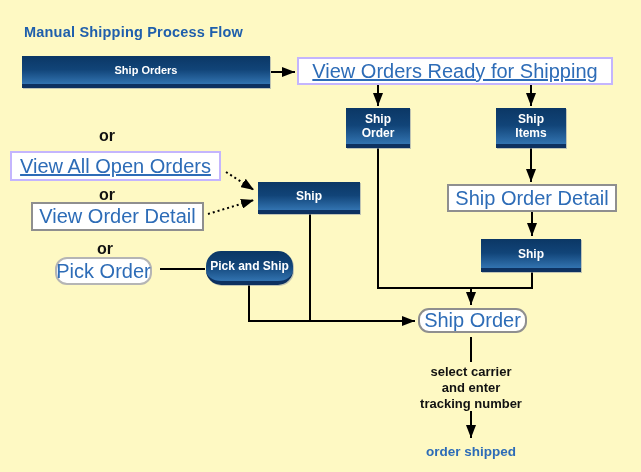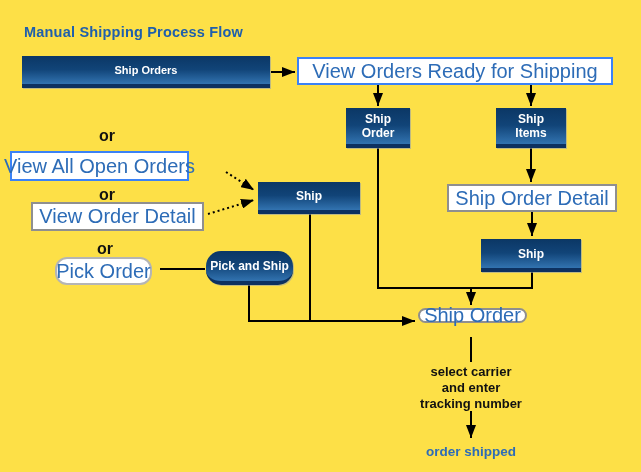--- a/index.html
+++ b/index.html
@@ -1,19 +1,19 @@
 <!DOCTYPE html>
 <html><head>
 <meta charset="utf-8">
 <style>
   html,body{margin:0;padding:0;background:#ffffff;}
   #stage{
     position:relative;
     width:641px;height:472px;
-    background:#fde047;
+    background:#fef9c3;
     font-family:"Liberation Sans", sans-serif;
     overflow:hidden;
   }
   #connectors{position:absolute;left:0;top:0;width:641px;height:472px;}
   .abs{position:absolute;box-sizing:border-box;}
   .title{
     color:#1f5fac;font-size:14.5px;font-weight:bold;letter-spacing:.2px;
     white-space:nowrap;
   }
   
@@ -28,21 +28,21 @@
   }
   .node .ln{display:block;line-height:14px;}
   .bar-label{font-size:11px;}
   .node-label{font-size:12px;}
   
   .wbox{
     background:#ffffff;
     display:flex;align-items:center;justify-content:center;
     color:#2d6cb7;font-size:20px;white-space:nowrap;
   }
-  .b-dark{border:2px solid #3b82f6;}
+  .b-dark{border:2px solid #c4b5fd;text-decoration:underline;}
   .b-mid{border:2px solid #8f8f8f;}
   .b-light{border:2px solid #b5b5b5;}
   .or{color:#111;font-size:16px;font-weight:bold;text-align:center;}
   .note{
     color:#111;font-size:13px;font-weight:bold;text-align:center;line-height:16px;
   }
   .shipped{color:#2d6cb7;font-size:13.5px;font-weight:bold;text-align:center;}
 </style>
 </head>
 <body>
@@ -100,21 +100,21 @@
     <span class="ln node-label">Order</span>
   </div>
 
   <div class="abs node" style="left:496px;top:108px;width:70px;height:40px;">
     <span class="ln node-label">Ship</span>
     <span class="ln node-label">Items</span>
   </div>
 
   <div class="abs or" style="left:93px;top:127px;width:28px;">or</div>
 
-  <div class="abs wbox b-dark" style="left:10px;top:151px;width:179px;height:30px;">
+  <div class="abs wbox b-dark" style="left:10px;top:151px;width:211px;height:30px;">
     <span>View All Open Orders</span>
   </div>
 
   <div class="abs or" style="left:93px;top:186px;width:28px;">or</div>
 
   <div class="abs wbox b-mid" style="left:31px;top:202px;width:173px;height:29px;">
     <span>View Order Detail</span>
   </div>
 
   <div class="abs node" style="left:258px;top:182px;width:102px;height:32px;">
@@ -132,21 +132,21 @@
   </div>
 
   <div class="abs wbox b-mid" style="left:447px;top:184px;width:170px;height:28px;">
     <span>Ship Order Detail</span>
   </div>
 
   <div class="abs node" style="left:481px;top:239px;width:100px;height:33px;">
     <span class="node-label">Ship</span>
   </div>
 
-  <div class="abs wbox b-mid" style="left:418px;top:308px;width:109px;height:15px;border-radius:11px;">
+  <div class="abs wbox b-mid" style="left:418px;top:308px;width:109px;height:25px;border-radius:11px;">
     <span>Ship Order</span>
   </div>
 
   <div class="abs note" style="left:391px;top:364px;width:160px;">
     <div>select carrier</div>
     <div>and enter</div>
     <div>tracking number</div>
   </div>
 
   <div class="abs shipped" style="left:391px;top:444px;width:160px;">order shipped</div>

